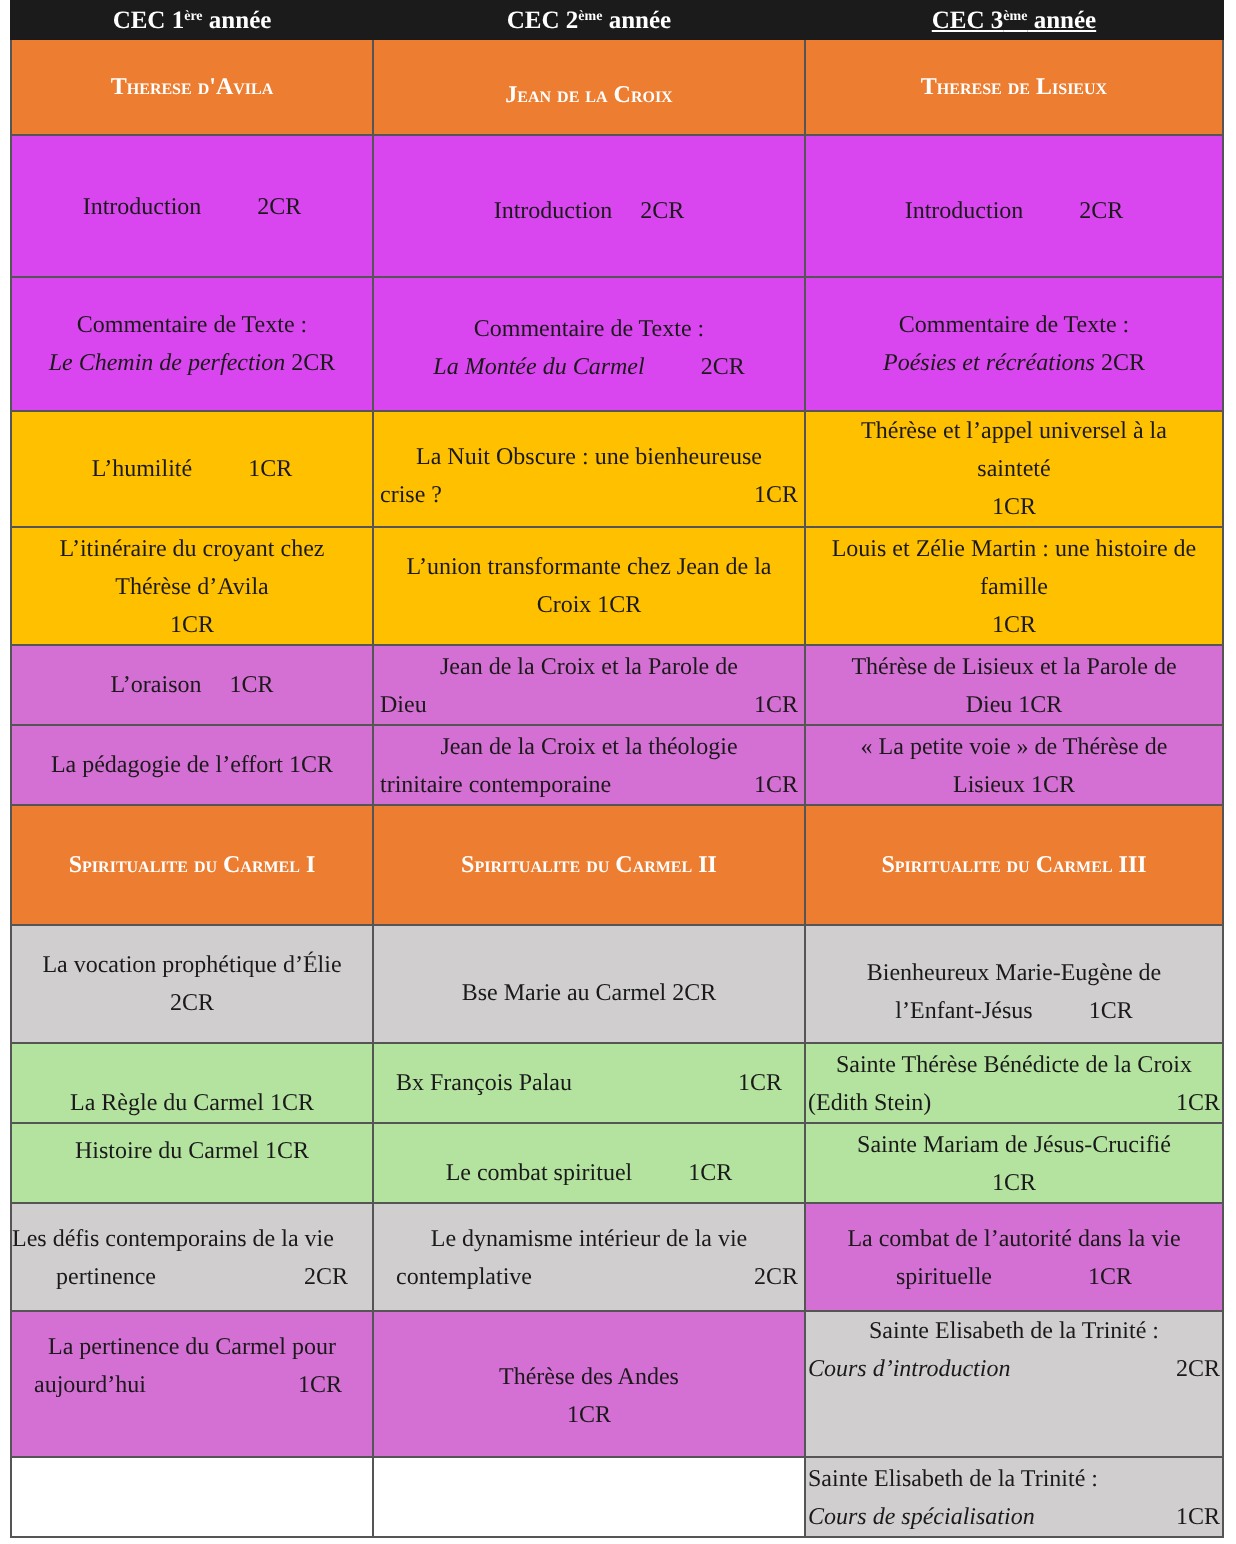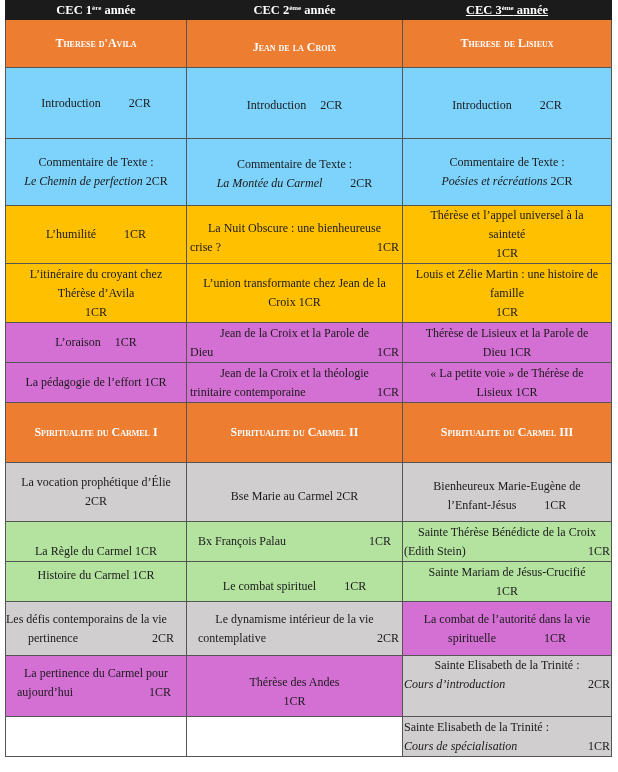--- a/index.html
+++ b/index.html
@@ -8,21 +8,21 @@
   table.grid { position: absolute; left: 5px; top: 0; width: 606px;
                border-collapse: collapse; table-layout: fixed; }
   table.grid td { border: 1px solid #555; padding: 0 3px; text-align: center;
                   vertical-align: middle; font-size: 12px; line-height: 19px; overflow: hidden; }
   col.c1 { width: 181px; } col.c2 { width: 216px; } col.c3 { width: 209px; }
   tr.hdr td { background: #1b1b1b; color: #ffffff; font-weight: bold; font-size: 12.5px;
               height: 18px; line-height: 18px; border-color: #1b1b1b; }
   tr.hdr td .u { text-decoration: underline; }
   sup { font-size: 7px; vertical-align: 4px; line-height: 0; }
   .orange { background: #ed7d31; color: #ffffff; font-weight: bold; font-variant: small-caps; font-size: 13px; }
-  .blue { background: #7dd3fc; }
+  .blue { background: #d946ef; }
   .yellow { background: #ffc000; }
   .pink { background: #d46fd4; }
   .gray { background: #d0cece; margin-left: 38px; }
   .green { background: #b4e3a0; }
   .white { background: #ffffff; }
   .it { font-style: italic; }
   .row2 { display: flex; justify-content: space-between; }
   .left { text-align: left; gap: 24px; }
   .cr { margin-left: 14px; }
   .gap { margin-left: 28px; }
@@ -192,21 +192,21 @@
             <span>contemplative</span>
             <span>2CR</span>
           </div>
     </td>
     <td class="pink">
       <div>La combat de l’autorité dans la vie</div>
       <div><span>spirituelle</span><span class="gap" style="margin-left:48px">1CR</span></div>
     </td>
   </tr>
 
-  <tr style="height:61px">
+  <tr style="height:73px">
     <td class="pink" style="vertical-align:top;padding-top:8px">
       <div>La pertinence du Carmel pour</div>
       <div class="row2 left" style="padding:0 12px 0 8px">
             <span>aujourd’hui</span>
             <span>1CR</span>
           </div>
     </td>
     <td class="pink" style="padding-top:12px">
       <div>Thérèse des Andes</div>
       <div>1CR</div>

